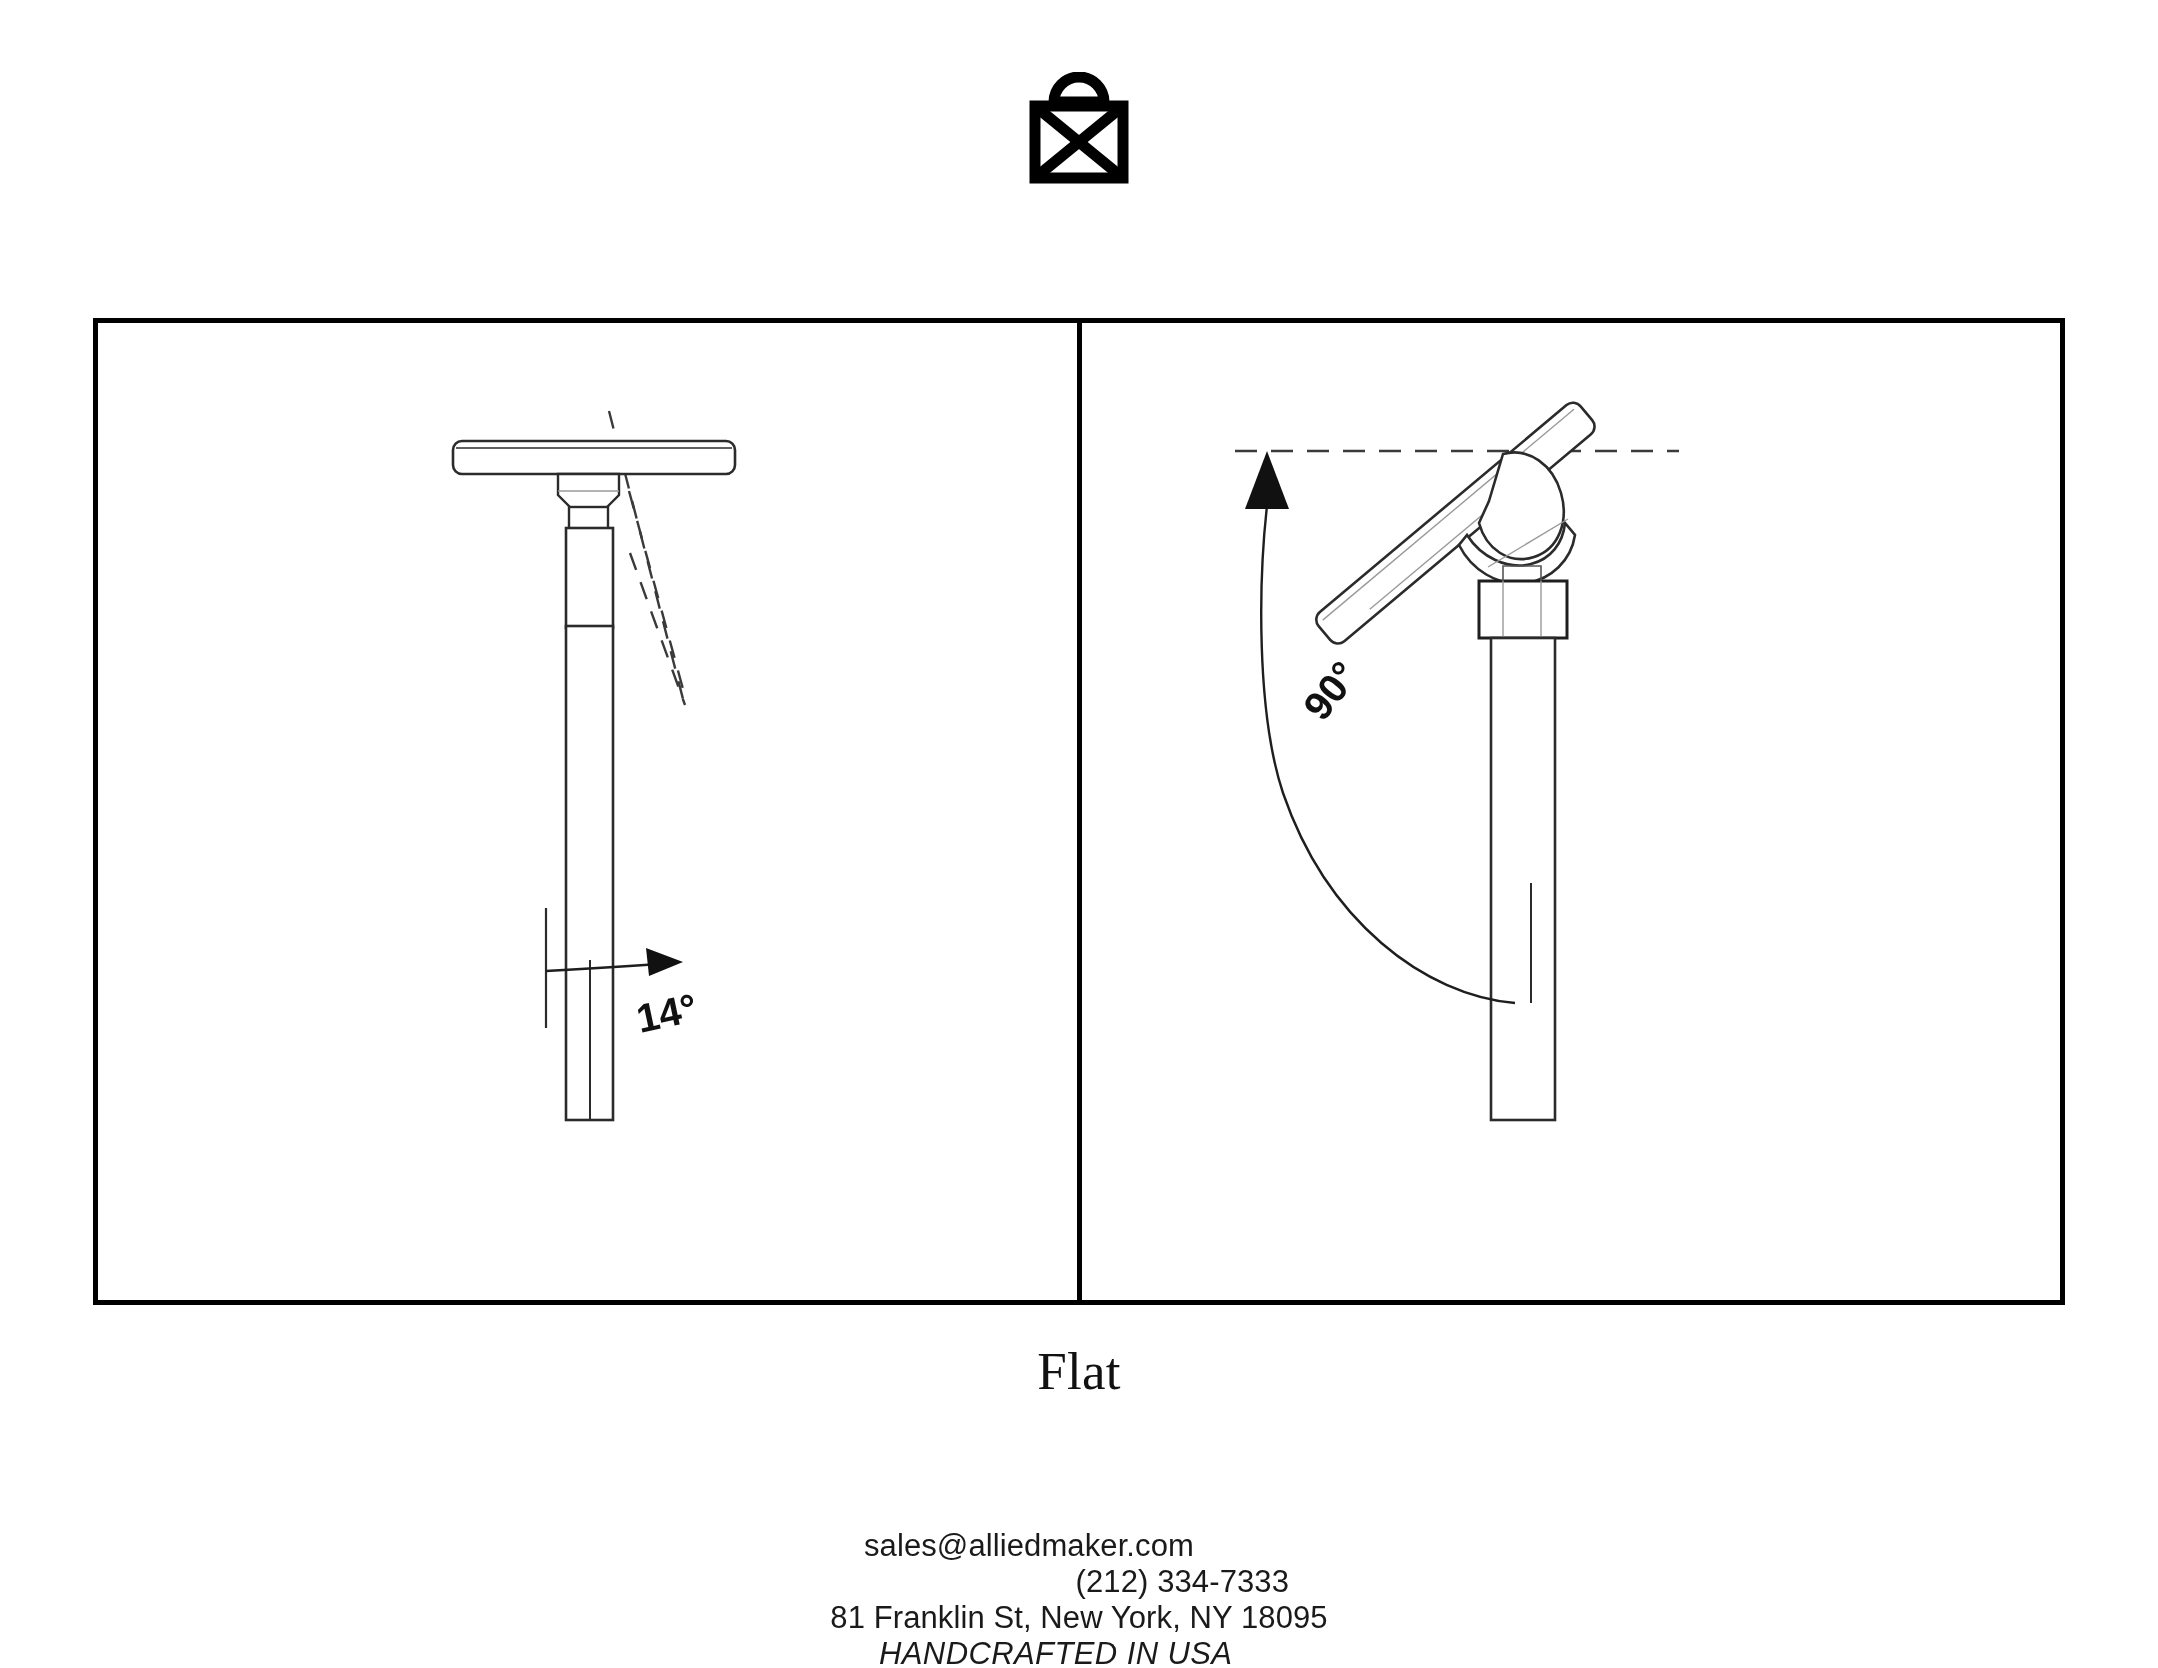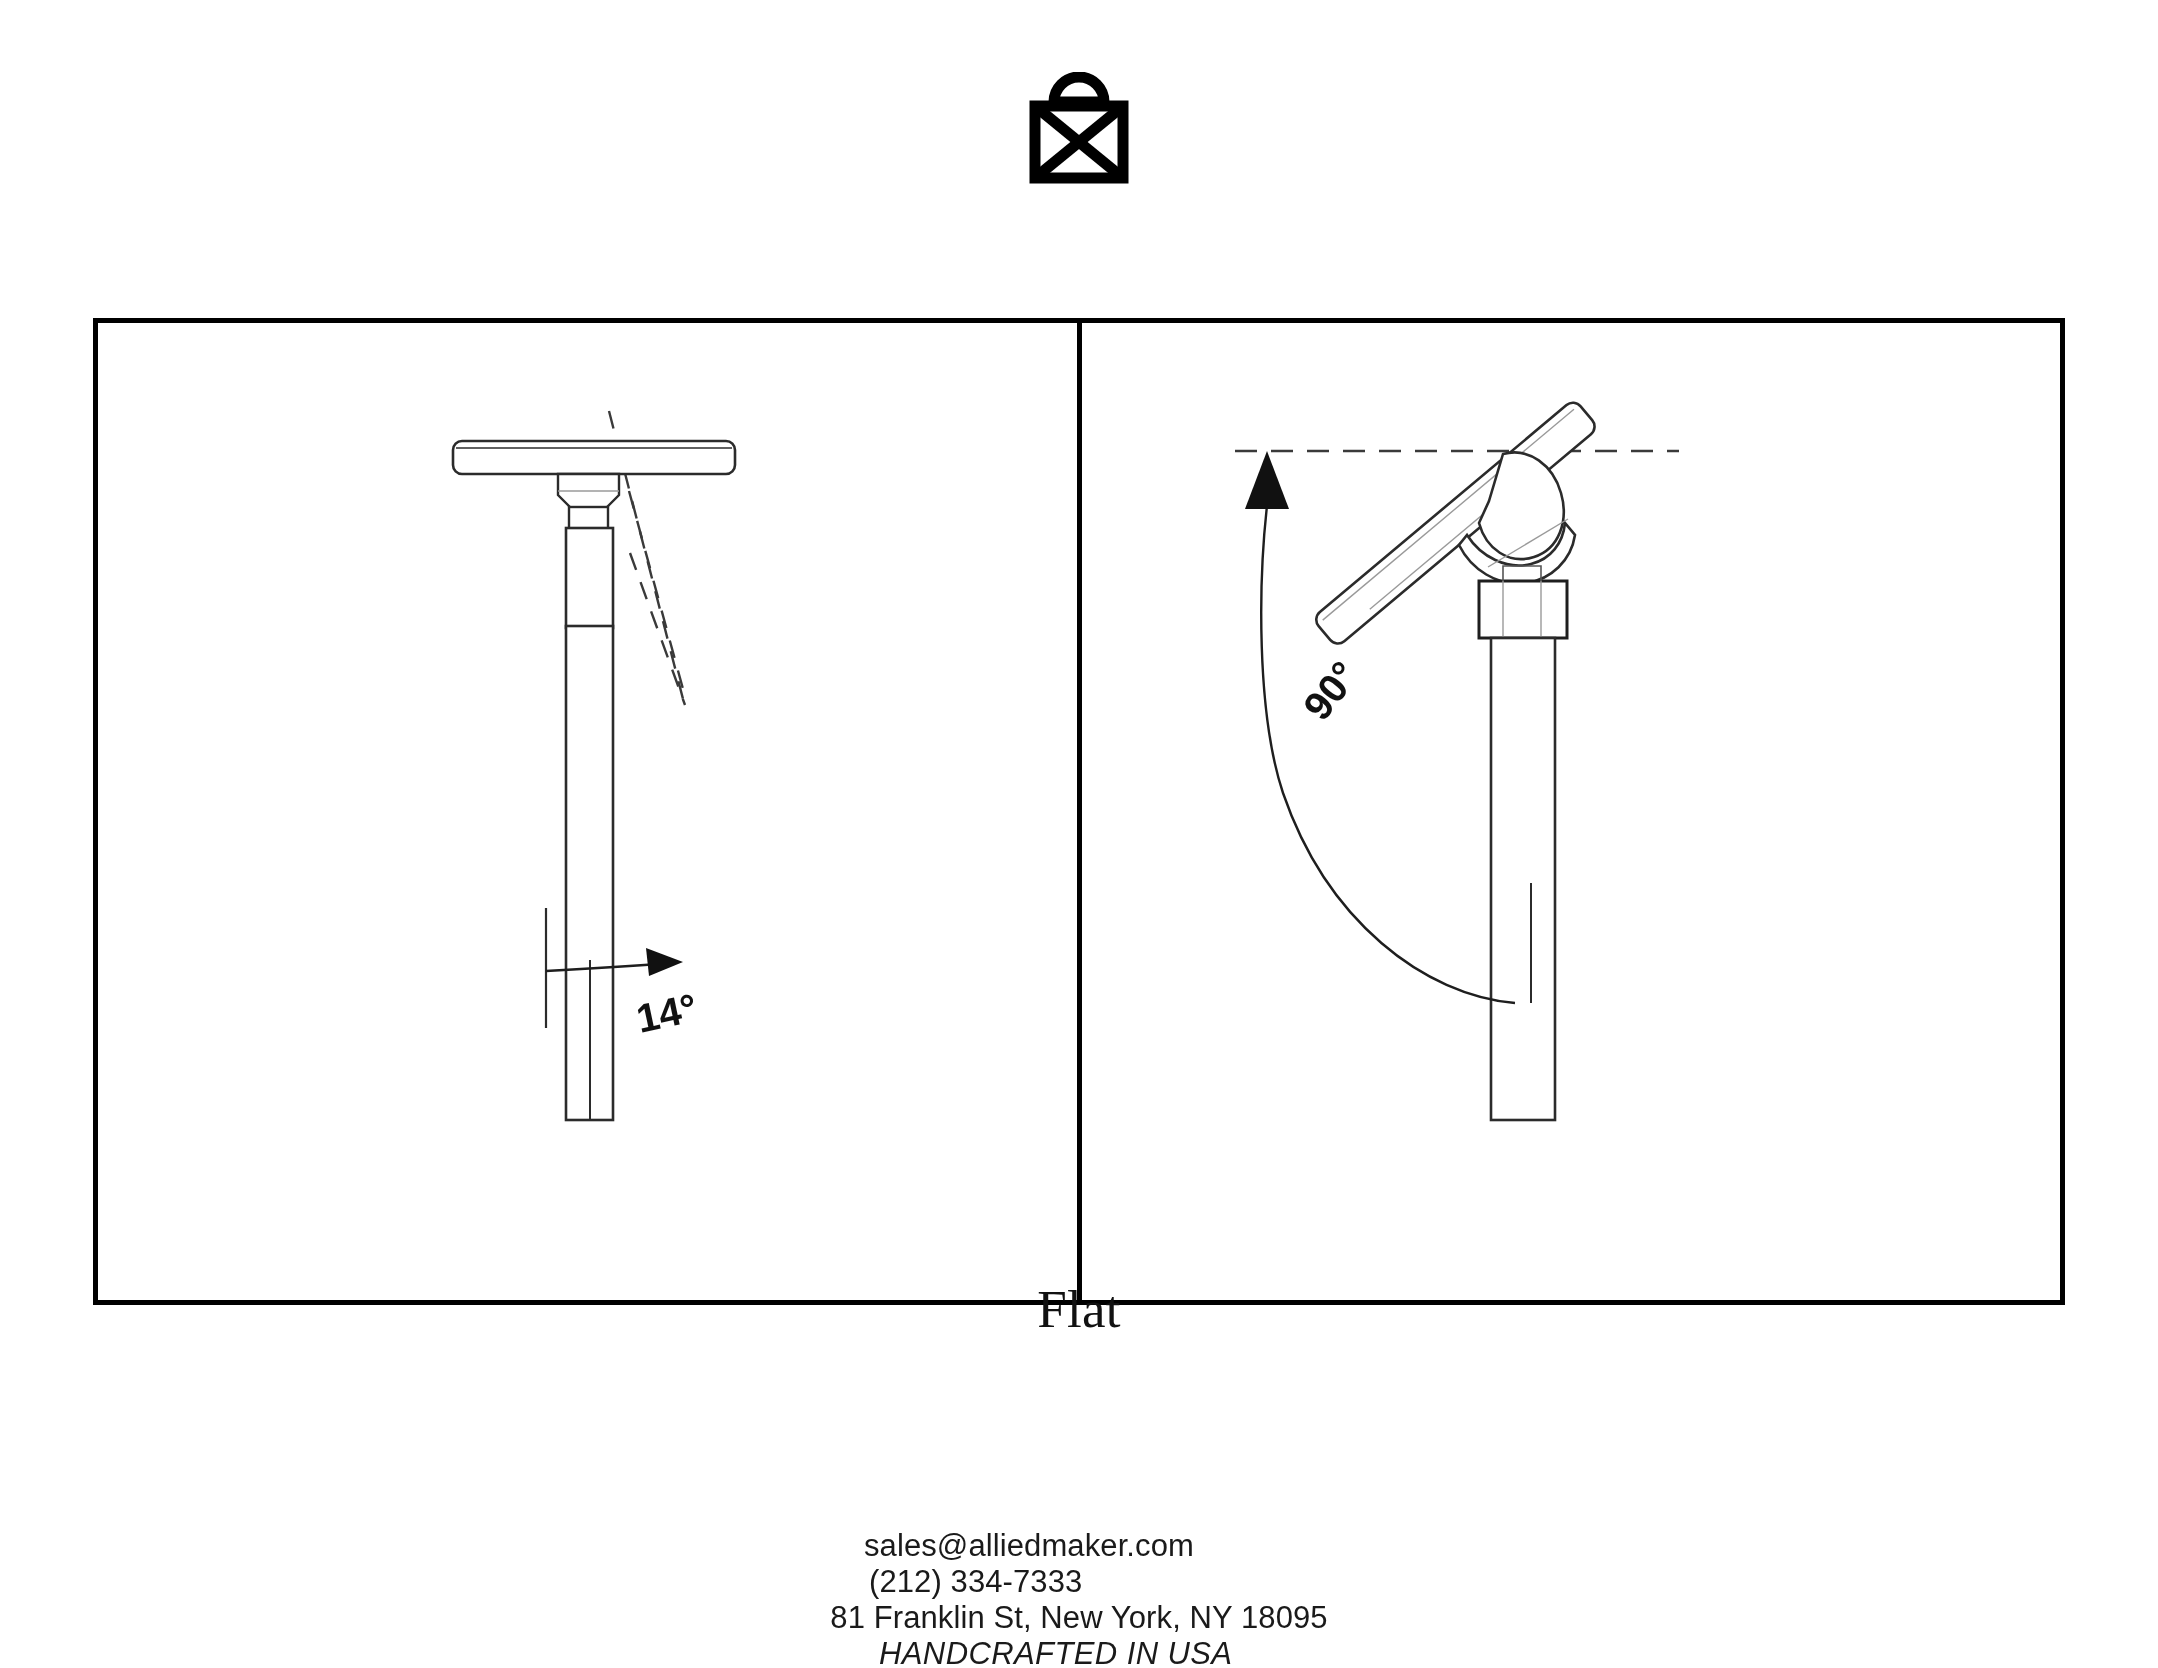--- a/index.html
+++ b/index.html
@@ -73,21 +73,21 @@
     top: 0;
     width: 100%;
     height: 100%;
     display: block;
   }
 
   
   .captions {
     position: absolute;
     left: 93px;
-    top: 1283px;
+    top: 1345px;
     width: 1972px;
     display: flex;
     flex-direction: column;
   }
   .caption {
     flex: 1 1 50%;
     text-align: center;
     font-family: "Liberation Serif", "DejaVu Serif", serif;
     font-size: 53px;
     font-weight: 400;
@@ -107,21 +107,21 @@
     box-sizing: border-box;
     display: flex;
     align-items: center;
     font-size: 31px;
     font-weight: 500;
     color: #1a1a1a;
     letter-spacing: 0.1px;
     flex-direction: column;
   }
   .footer .f-email   { flex: 0 0 auto; width: 430px;  text-align: left; }
-  .footer .f-phone   { flex: 0 0 auto; width: 420px;  text-align: left; }
+  .footer .f-phone   { flex: 0 0 auto; width: 420px;  text-align: right; }
   .footer .f-address { flex: 1 1 auto; text-align: center; }
   .footer .f-origin  { flex: 0 0 auto; width: 400px;  text-align: left; letter-spacing: 0.4px; font-style: italic; }
 
   
   .ln { fill: none; stroke: #2b2b2b; stroke-width: 2.2; }
   .ln-thin { fill: none; stroke: #555555; stroke-width: 1.6; }
   .fill-w { fill: #ffffff; }
   .dash { fill: none; stroke: #3a3a3a; stroke-width: 2.6; stroke-dasharray: 22 14; }
   .dash-fine { fill: none; stroke: #3a3a3a; stroke-width: 2.4; stroke-dasharray: 18 13; }
   .arc { fill: none; stroke: #1e1e1e; stroke-width: 2.4; }

